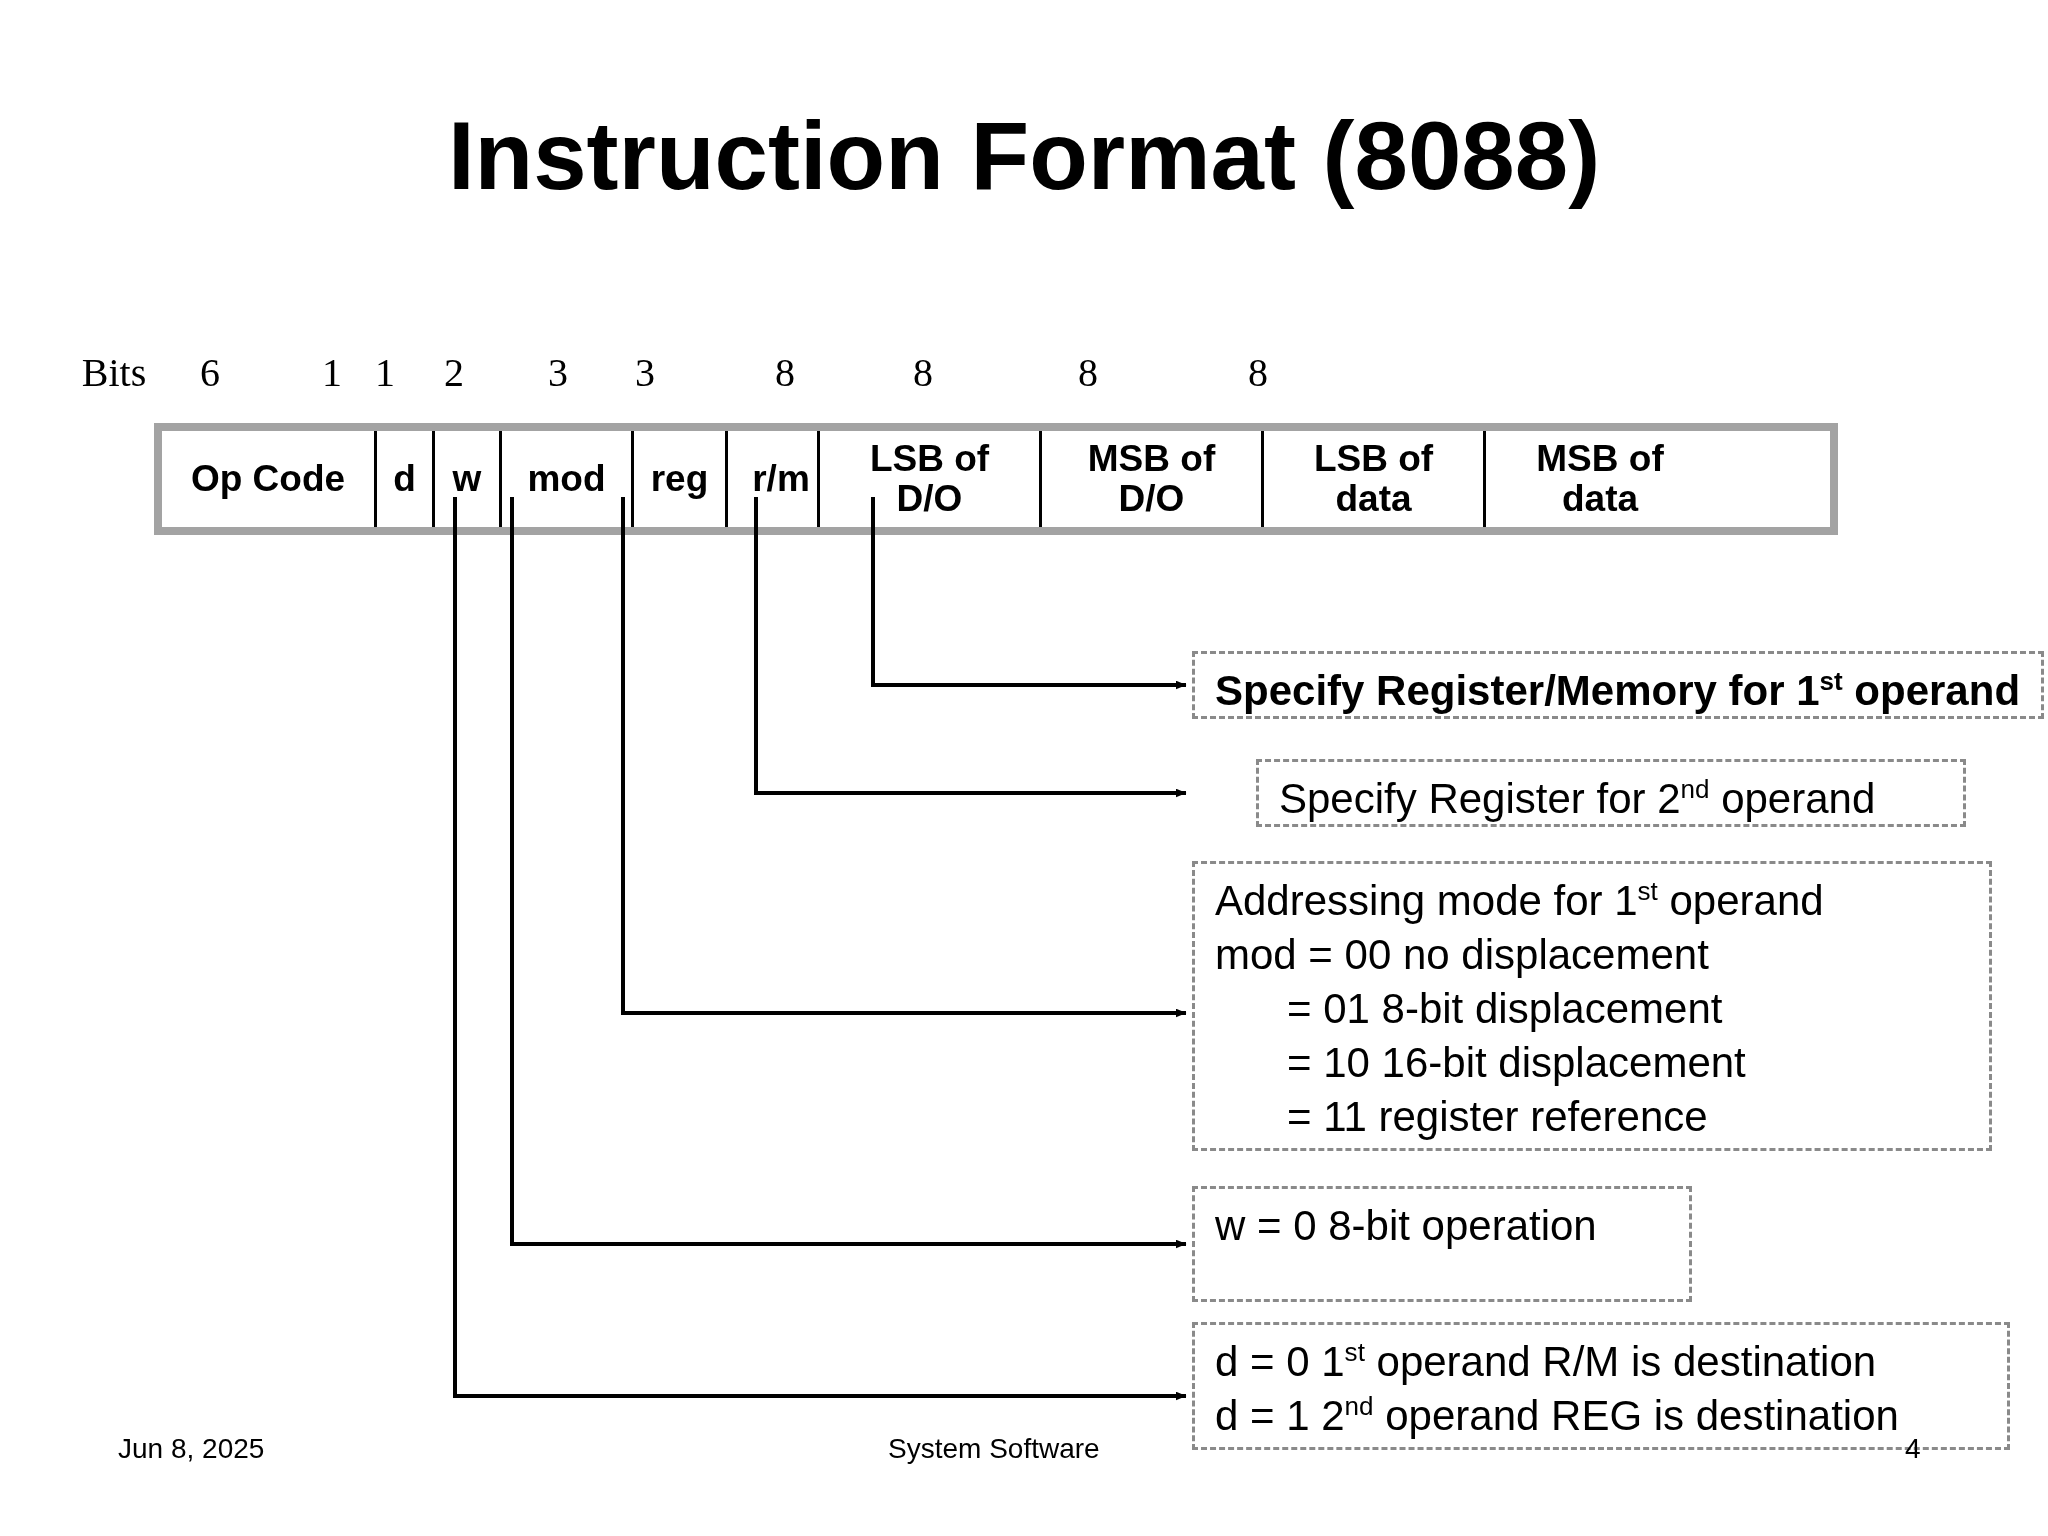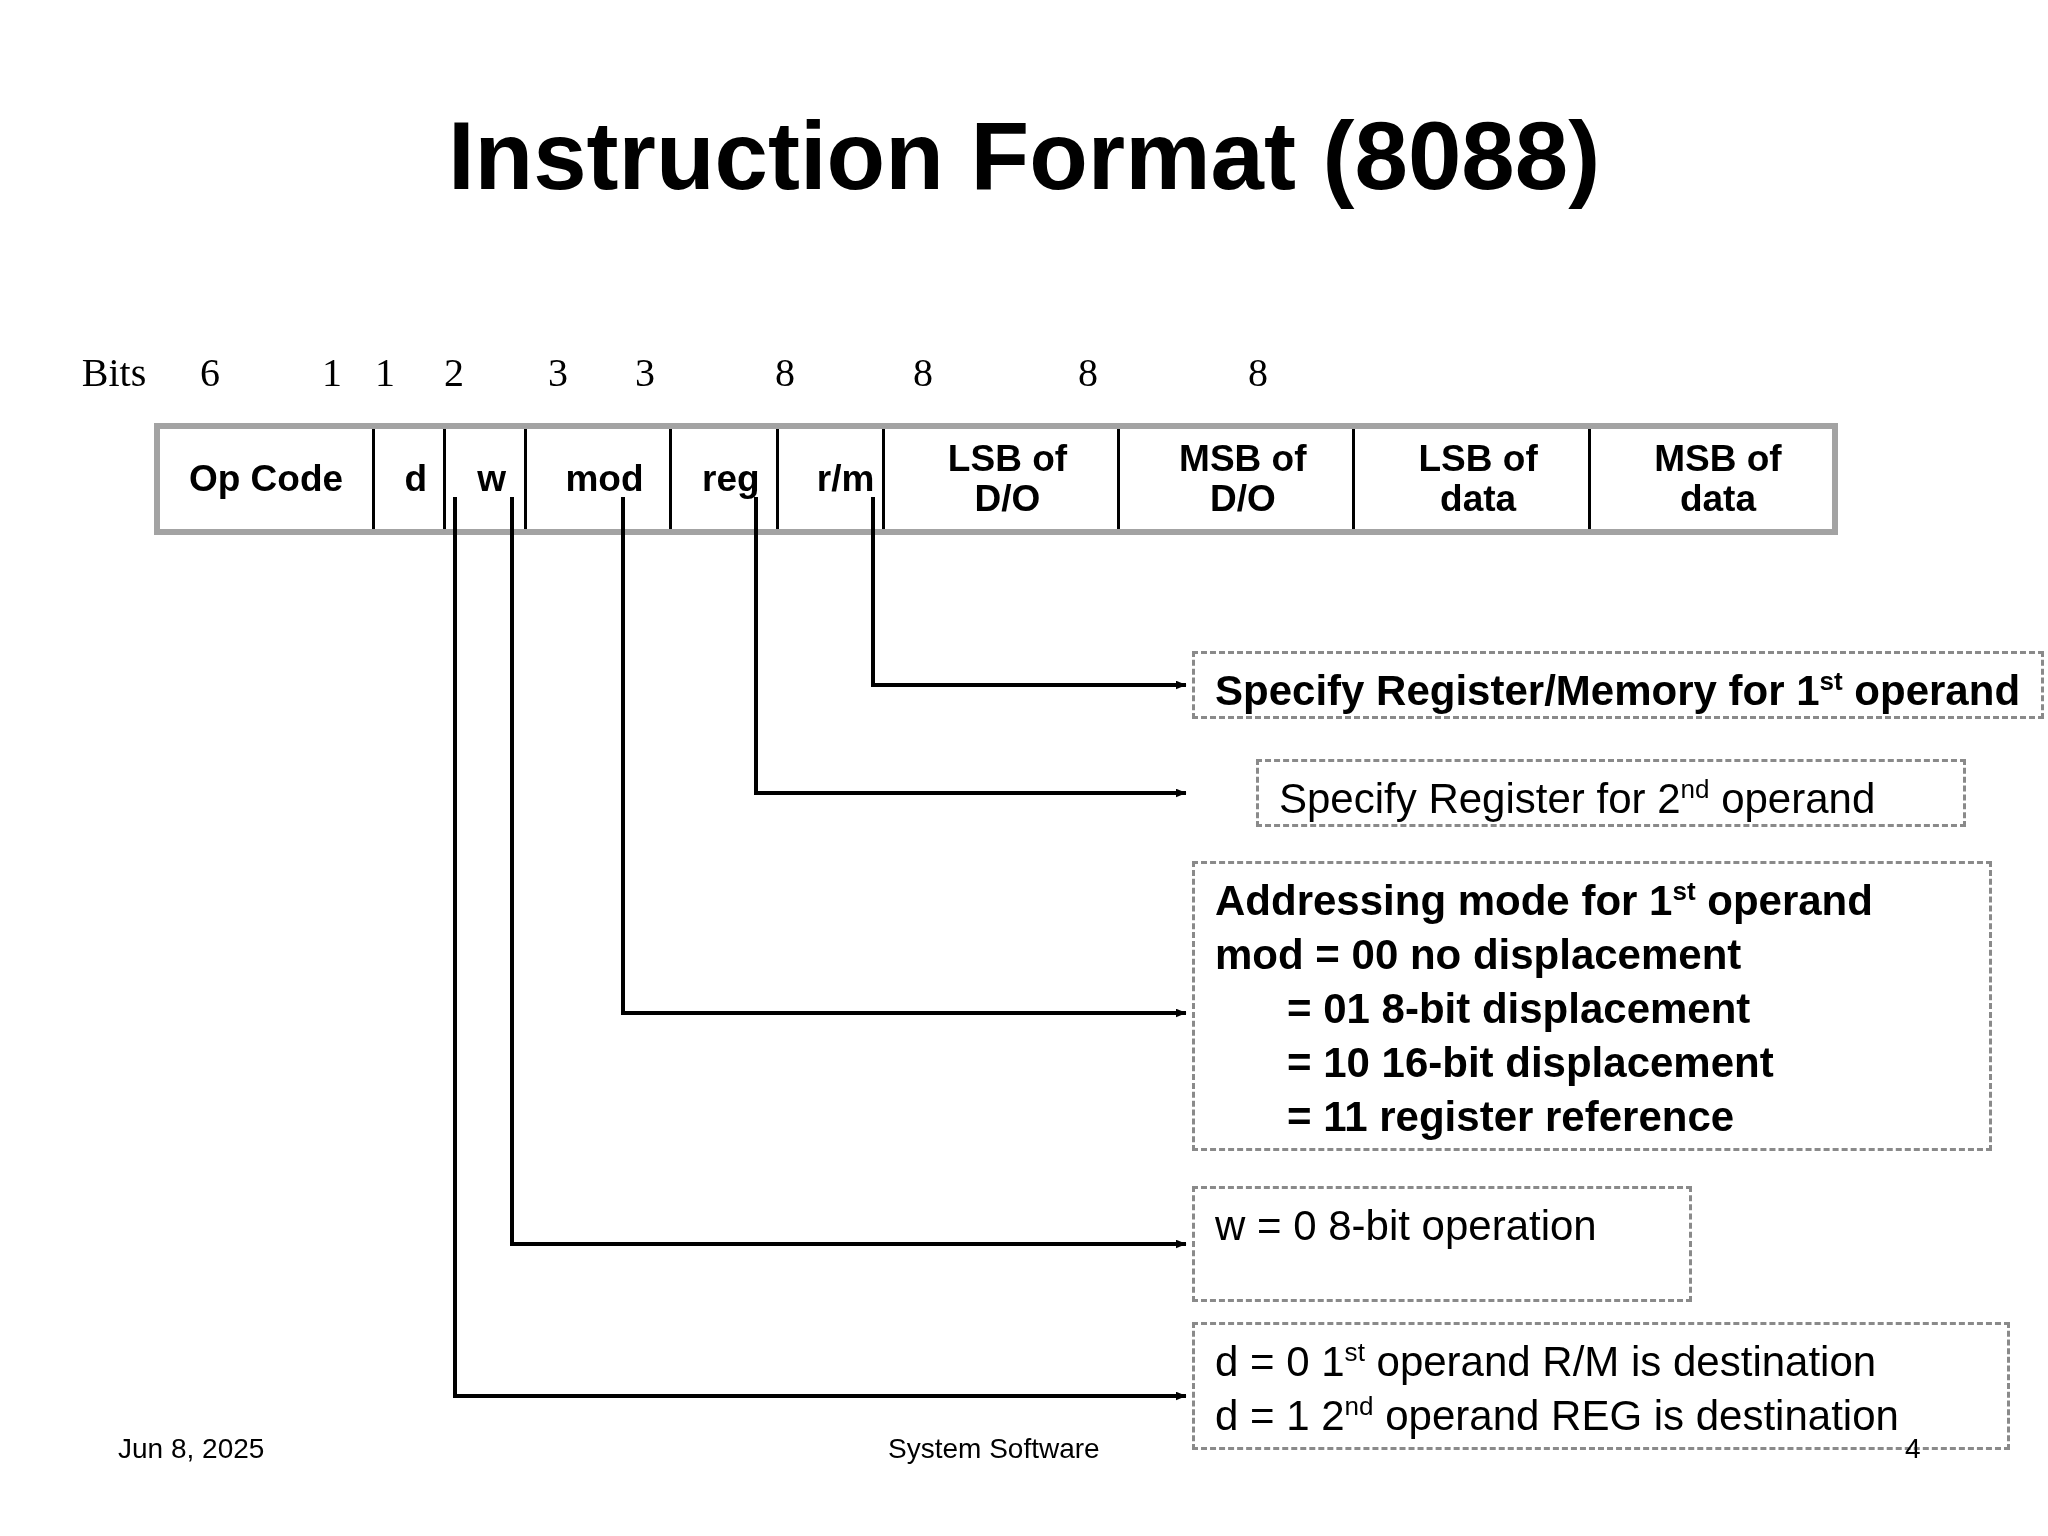--- a/index.html
+++ b/index.html
@@ -48,25 +48,24 @@
     white-space: nowrap;
   }
 
   
   #format-table {
     position: absolute;
     left: 154px;
     top: 423px;
     width: 1684px;
     height: 112px;
-    border: 6px solid #a3a3a3;
+    border: 8px solid #a3a3a3;
     box-sizing: border-box;
     display: flex;
     background: #ffffff;
-    justify-content: space-between;
   }
   .field-cell {
     border-right: 3px solid #000000;
     box-sizing: border-box;
     display: flex;
     align-items: center;
     justify-content: center;
     text-align: center;
     font-family: "Liberation Sans", sans-serif;
     font-weight: bold;
@@ -102,21 +101,21 @@
   .callout .ln { display: block; }
   .callout sup {
     font-size: 0.62em;
     vertical-align: super;
     line-height: 0;
   }
   .indent { display: inline-block; width: 72px; }
 
   #callout-rm        { left: 1192px; top: 651px;  width: 852px;  height: 68px; font-weight: bold; }
   #callout-reg       { left: 1256px; top: 759px;  width: 710px;  height: 68px; }
-  #callout-mod       { left: 1192px; top: 861px;  width: 800px;  height: 290px; font-weight: bold; }
+  #callout-mod       { left: 1192px; top: 861px;  width: 800px;  height: 290px; }
   #callout-w         { left: 1192px; top: 1186px; width: 500px;  height: 116px; }
   #callout-d         { left: 1192px; top: 1322px; width: 818px;  height: 128px; }
 
   
   .footer-text {
     position: absolute;
     font-family: "Liberation Sans", sans-serif;
     font-size: 28px;
     line-height: 48px;
     color: #000000;

